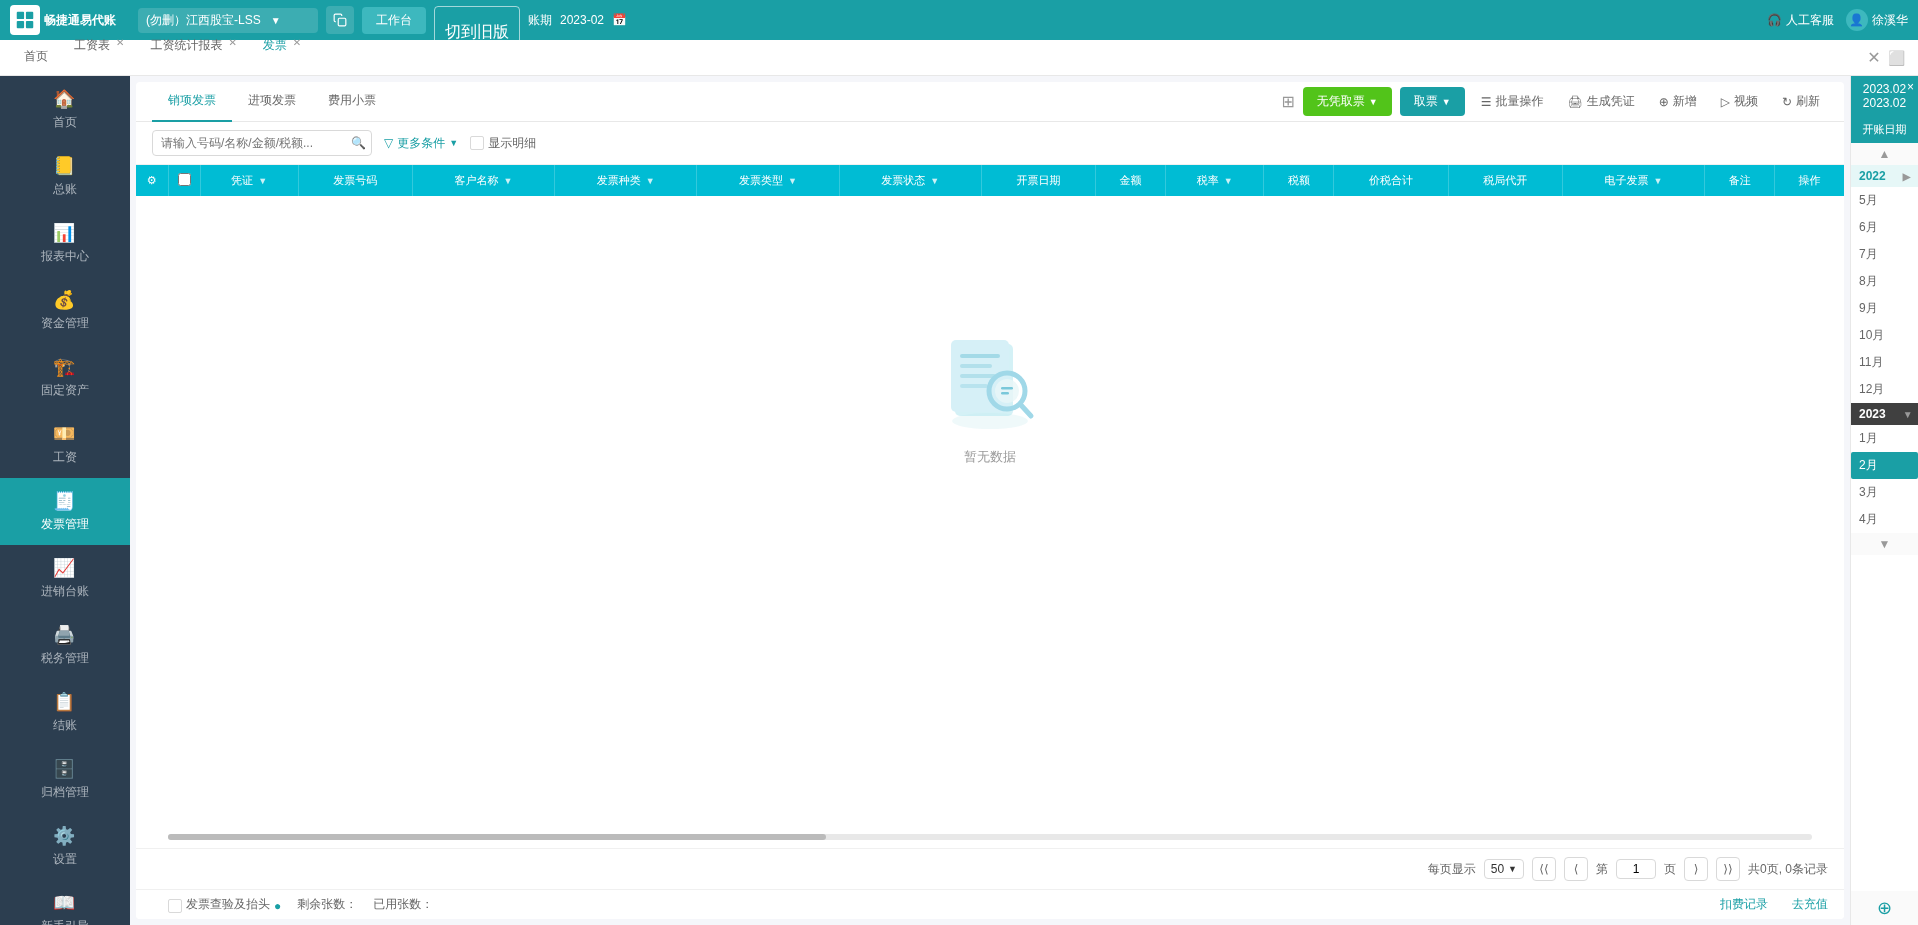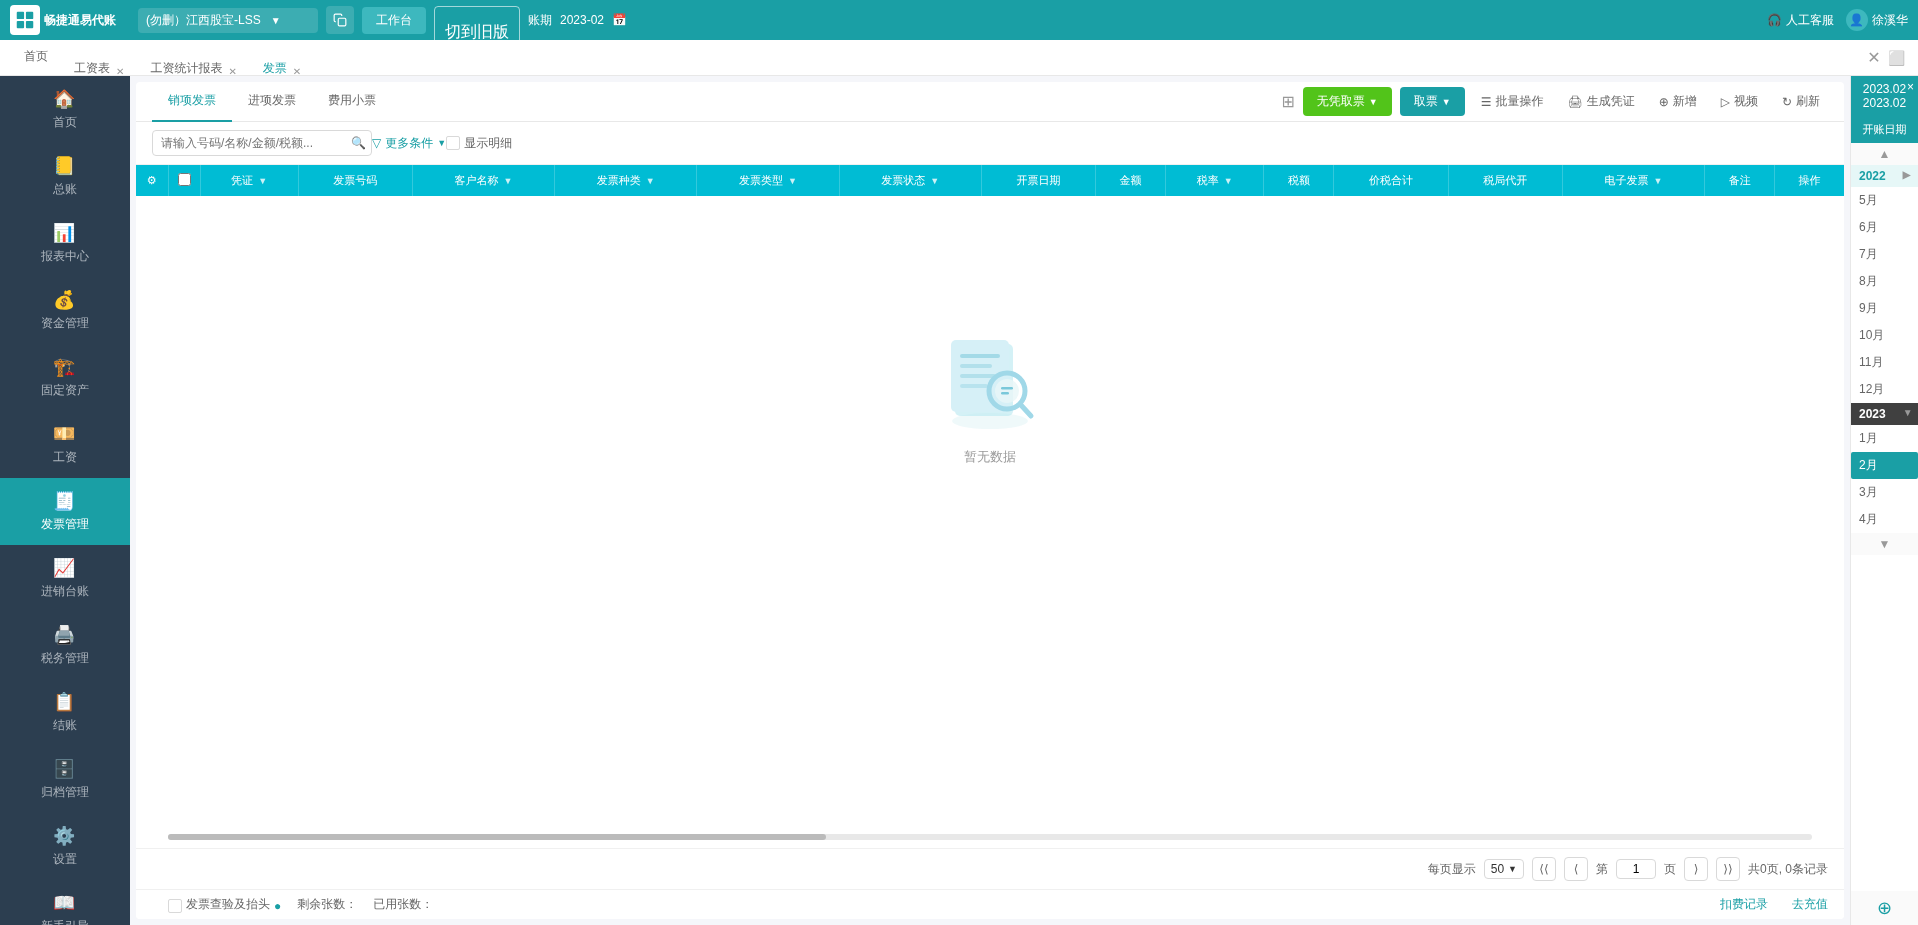--- a/index.html
+++ b/index.html
@@ -13,21 +13,21 @@
     .company-selector { display: flex; align-items: center; background: rgba(255,255,255,0.15); border-radius: 4px; padding: 4px 8px; color: white; gap: 10px; min-width: 180px; cursor: pointer; }
     .copy-btn { width: 28px; height: 28px; background: rgba(255,255,255,0.15); border-radius: 4px; display: flex; align-items: center; justify-content: center; color: white; cursor: pointer; }
     .workspace-btn { background: #3db8be; color: white; border: none; border-radius: 4px; padding: 5px 14px; cursor: pointer; font-size: 12px; }
     .switch-btn { background: transparent; color: white; border: 1px solid rgba(255,255,255,0.6); border-radius: 4px; padding: 15px 10px; cursor: pointer; font-size: 16px; margin-top: 25px; }
     .period-area { display: flex; align-items: center; color: white; gap: 4px; font-size: 12px; }
     .top-right { margin-left: auto; display: flex; align-items: center; gap: 12px; color: white; }
     .top-right-item { display: flex; align-items: center; gap: 4px; cursor: pointer; font-size: 12px; }
 
     
     .tab-bar { display: flex; align-items: center; height: 36px; background: white; border-bottom: 1px solid #e8e8e8; padding: 0 12px; gap: 2px; flex-shrink: 0; }
-    .tab-item { display: flex; align-items: flex-end; padding: 0 12px; height: 42px; cursor: pointer; color: #666; font-size: 12px; border-bottom: 2px solid transparent; gap: 4px; }
+    .tab-item { display: flex; align-items: flex-start; padding: 0 12px; height: 42px; cursor: pointer; color: #666; font-size: 12px; border-bottom: 2px solid transparent; gap: 4px; }
     .tab-item.active { color: #1a9fa5; border-bottom: 2px solid #1a9fa5; }
     .tab-item .close-x { color: #999; font-size: 10px; margin-left: 2px; }
     .tab-home { color: #666; padding: 0 12px; height: 36px; display: flex; align-items: center; cursor: pointer; }
 
     
     .main-layout { display: flex; flex: 1; overflow: hidden; }
 
     
     .sidebar { width: 130px; background: #2c3e50; display: flex; flex-direction: column; flex-shrink: 0; overflow-y: auto; }
     .sidebar-item { display: flex; flex-direction: column; align-items: center; padding: 12px 0; cursor: pointer; color: #adb5bd; font-size: 11px; gap: 4px; transition: background 0.2s; }
@@ -42,21 +42,21 @@
 
     
     .sub-tabs { display: flex; align-items: center; border-bottom: 1px solid #e8e8e8; padding: 0 16px; height: 40px; gap: 0; }
     .sub-tab { padding: 0 16px; height: 40px; display: flex; align-items: center; cursor: pointer; color: #666; font-size: 13px; border-bottom: 2px solid transparent; }
     .sub-tab.active { color: #1a9fa5; border-bottom: 2px solid #1a9fa5; }
     .btn-green { background: #52c41a; color: white; border: none; border-radius: 4px; padding: 6px 14px; cursor: pointer; font-size: 12px; display: flex; align-items: center; gap: 4px; }
     .btn-teal { background: #1a9fa5; color: white; border: none; border-radius: 4px; padding: 6px 14px; cursor: pointer; font-size: 12px; display: flex; align-items: center; gap: 4px; }
     .btn-text { background: transparent; color: #666; border: none; padding: 6px 8px; cursor: pointer; font-size: 12px; display: flex; align-items: center; gap: 4px; }
 
     
-    .search-bar { display: flex; align-items: center; padding: 8px 16px; border-bottom: 1px solid #f0f0f0; }
+    .search-bar { display: flex; align-items: center; padding: 8px 16px; gap: 12px; border-bottom: 1px solid #f0f0f0; }
     .search-input-wrap { position: relative; }
     .search-input { border: 1px solid #d9d9d9; border-radius: 4px; padding: 5px 28px 5px 8px; width: 220px; font-size: 12px; color: #999; outline: none; }
     .search-icon-btn { position: absolute; right: 6px; top: 50%; transform: translateY(-50%); cursor: pointer; color: #999; }
     .filter-btn { display: flex; align-items: center; gap: 4px; color: #1a9fa5; cursor: pointer; font-size: 12px; }
     .show-detail { display: flex; align-items: center; gap: 4px; color: #666; font-size: 12px; cursor: pointer; justify-content: center; }
     .checkbox { width: 14px; height: 14px; border: 1px solid #d9d9d9; border-radius: 2px; display: inline-block; }
 
     
     .table-wrap { flex: 1; overflow: auto; }
     table { width: 100%; border-collapse: collapse; }
@@ -76,21 +76,21 @@
 
     
     .page-footer { display: flex; align-items: center; padding: 6px 16px; background: white; border-top: 1px solid #f0f0f0; font-size: 12px; color: #666; gap: 16px; }
     .footer-link { color: #1a9fa5; cursor: pointer; }
 
     
     .right-panel { width: 68px; background: white; border-left: 1px solid #e8e8e8; display: flex; flex-direction: column; flex-shrink: 0; position: relative; }
     .right-panel-header { background: #1a9fa5; color: white; text-align: center; padding: 6px 4px; font-size: 11px; }
     .right-panel-close { position: absolute; top: 4px; right: 4px; cursor: pointer; color: white; font-size: 12px; }
     .period-list { display: flex; flex-direction: column; overflow-y: auto; flex: 1; }
-    .period-month-item { padding: 5px 8px; color: #666; font-size: 12px; cursor: pointer; display: flex; justify-content: space-between; gap: 17px; }
+    .period-month-item { padding: 5px 8px; color: #666; font-size: 12px; cursor: pointer; display: flex; align-items: center; justify-content: space-between; gap: 17px; }
     .period-month-item.current { background: #1a9fa5; color: white; border-radius: 2px; }
     .period-month-item.year-header { background: #e6f7f7; color: #1a9fa5; font-weight: bold; padding: 4px 8px; font-size: 11px; }
     .expand-icon { font-size: 10px; color: #999; }
 
     
     .period-scroll-btn { width: 100%; display: flex; align-items: center; justify-content: center; padding: 4px; cursor: pointer; color: #999; background: #fafafa; border: none; }
 
     .scrollbar-track { height: 6px; background: #e8e8e8; margin: 4px 16px; border-radius: 3px; }
     .scrollbar-thumb { height: 6px; background: #bbb; border-radius: 3px; width: 40%; }
 

